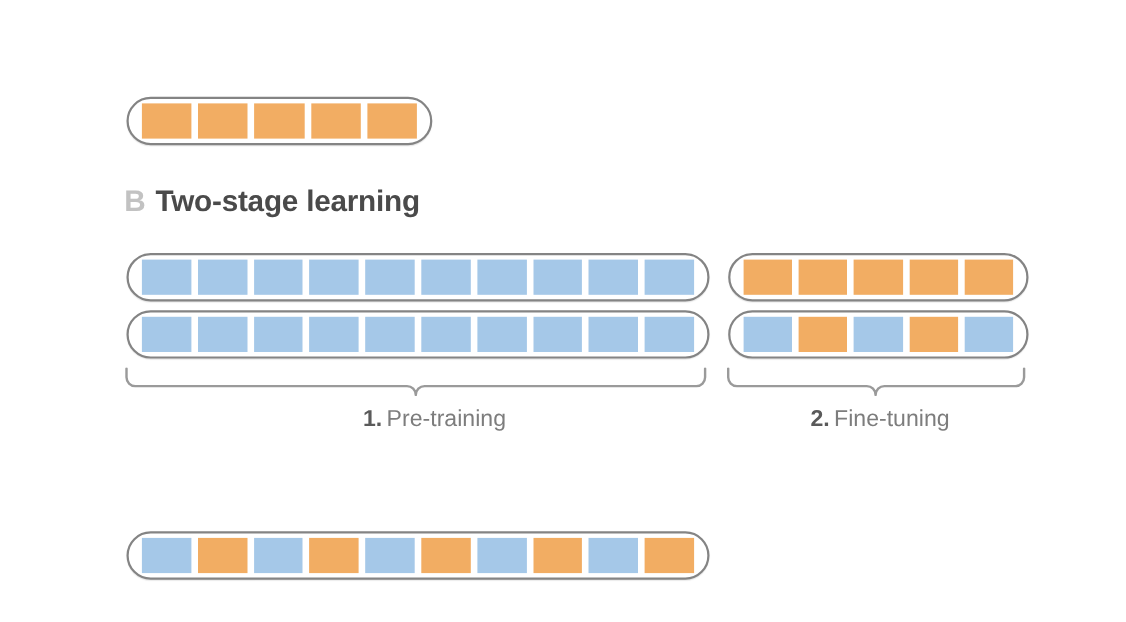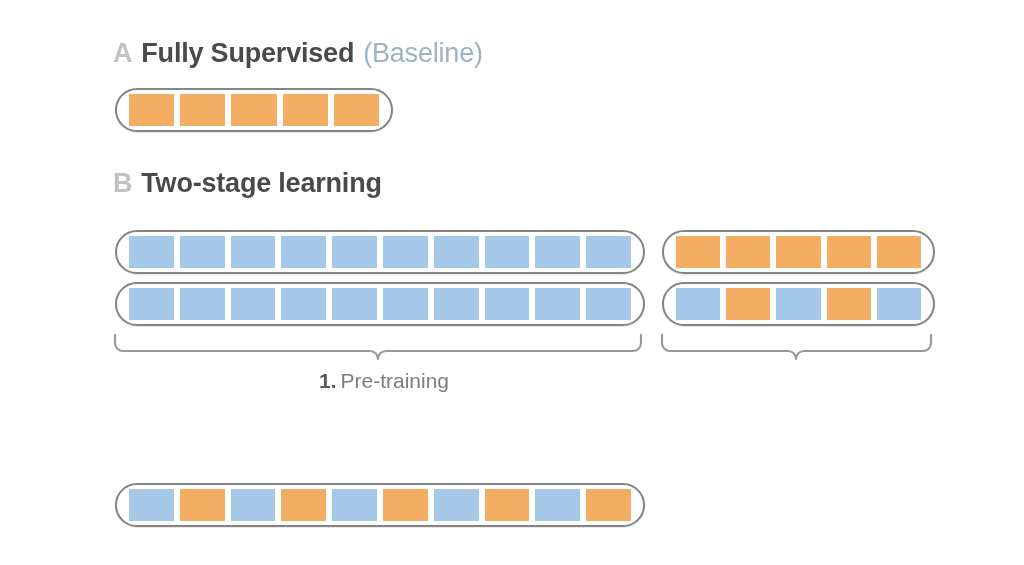--- a/index.html
+++ b/index.html
@@ -85,23 +85,20 @@
     color: #7d7d7d;
     font-weight: normal;
     margin-left: 4px;
   }
 </style>
 </head>
 <body>
 
 <div class="canvas">
 
-  <div class="heading" style="left:113px; top:40px;">
-    <span class="letter">A</span><span class="title">Fully Supervised</span><span class="suffix">(Baseline)</span>
-  </div>
 
   <div class="pill" style="left:115px; top:88px; width:278px; height:44px; padding:0 9px;">
     <div class="cell orange"></div>
     <div class="cell orange"></div>
     <div class="cell orange"></div>
     <div class="cell orange"></div>
     <div class="cell orange"></div>
   </div>
 
   <div class="heading" style="left:113px; top:170px;text-align:right;">
@@ -149,30 +146,33 @@
     <div class="cell orange"></div>
     <div class="cell blue"></div>
   </div>
 
   <div class="brace" style="left:113px; top:334px;">
     <svg width="534" height="28" viewBox="0 0 534 28" fill="none">
       <path d="M2 1 v8 a8 8 0 0 0 8 8 h247 a8 8 0 0 1 8 8 a8 8 0 0 1 8 -8 h247 a8 8 0 0 0 8 -8 v-8" stroke="#9a9a9a" stroke-width="2.2" fill="none" stroke-linecap="round" stroke-linejoin="round"></path>
     </svg>
   </div>
 
-  <div class="brace-label" style="left:384px; top:370px;">
+  <div class="brace-label" style="left:395px; top:370px;">
     <span class="num">1.</span><span class="txt">Pre-training</span>
   </div>
 
   <div class="brace" style="left:660px; top:334px;">
     <svg width="277" height="28" viewBox="0 0 277 28" fill="none">
       <path d="M2 1 v8 a8 8 0 0 0 8 8 h118 a8 8 0 0 1 8 8 a8 8 0 0 1 8 -8 h119 a8 8 0 0 0 8 -8 v-8" stroke="#9a9a9a" stroke-width="2.2" fill="none" stroke-linecap="round" stroke-linejoin="round"></path>
     </svg>
   </div>
 
+  <div class="brace-label" style="left:800px; top:370px;">
+    <span class="num">2.</span><span class="txt">Fine-tuning</span>
+  </div>
 
 
   <div class="pill" style="left:115px; top:483px; width:530px; height:44px; padding:0 9px;">
     <div class="cell blue"></div>
     <div class="cell orange"></div>
     <div class="cell blue"></div>
     <div class="cell orange"></div>
     <div class="cell blue"></div>
     <div class="cell orange"></div>
     <div class="cell blue"></div>

